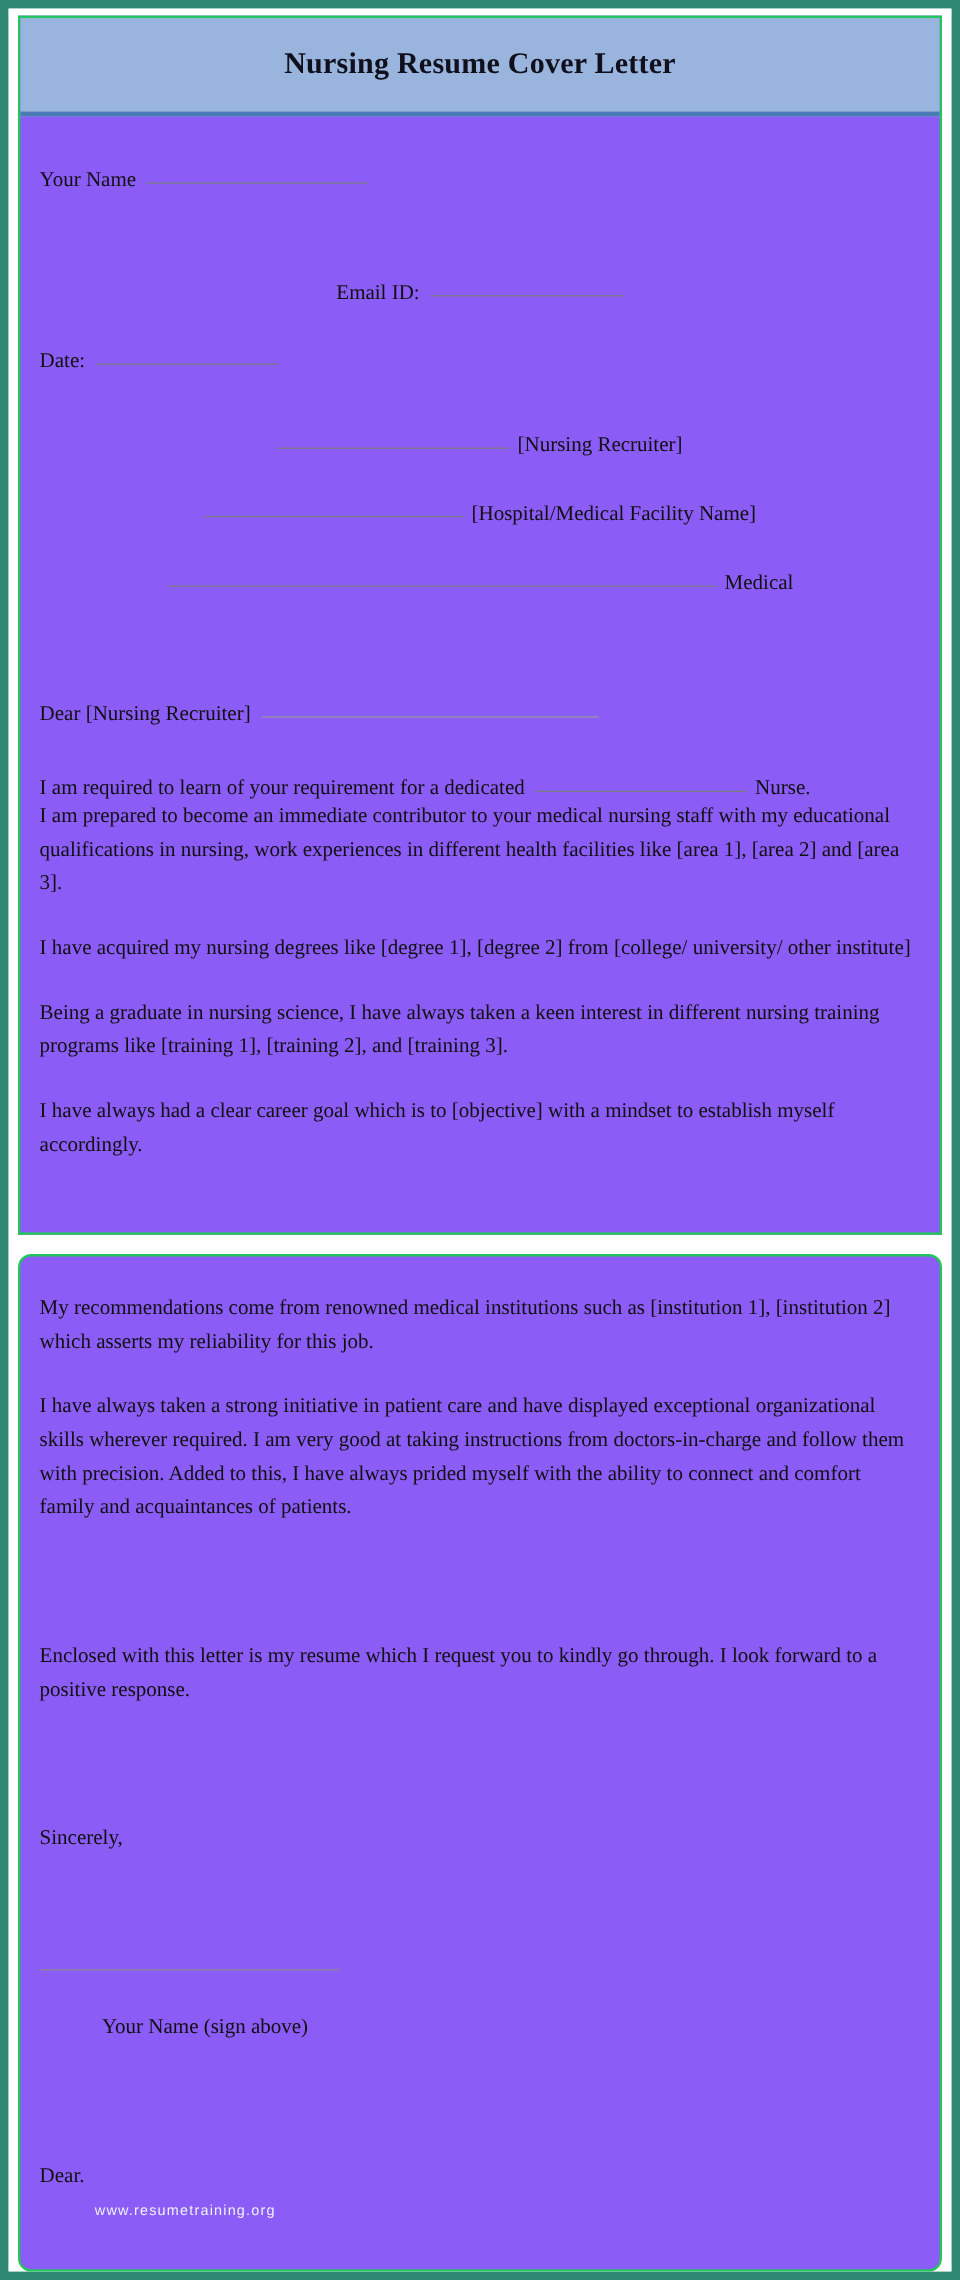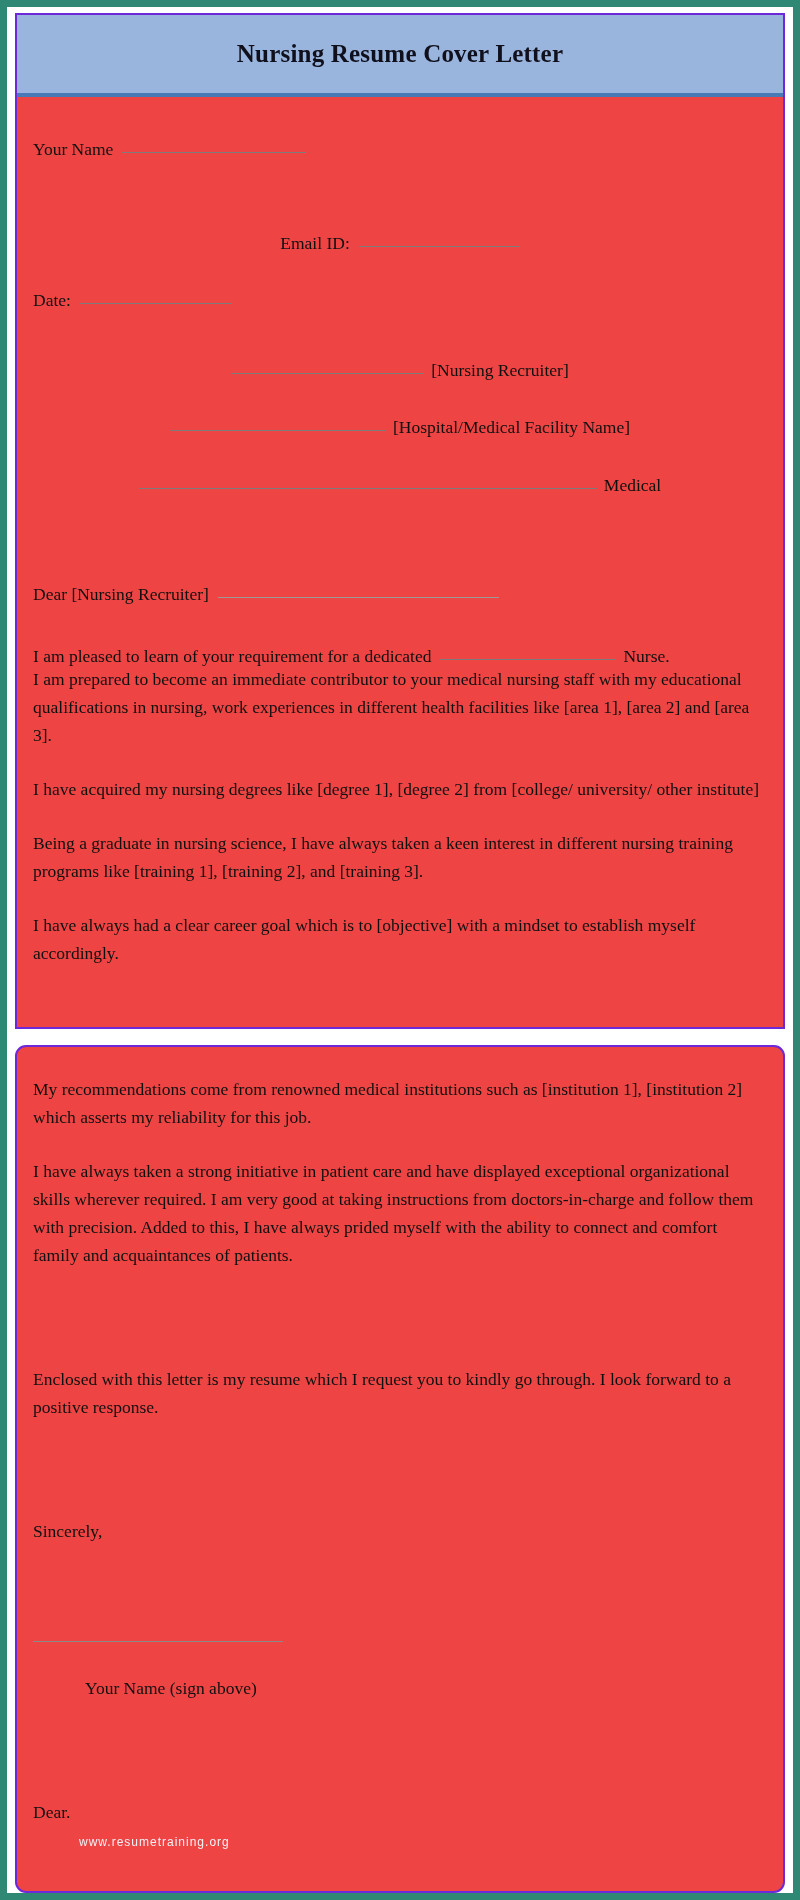--- a/index.html
+++ b/index.html
@@ -21,22 +21,22 @@
     height: 1900px;
     border: 7px solid #2f8874;
     background: #ffffff;
     padding: 6px 8px 10px 8px;
     position: relative;
   }
 
   
   .letter-box {
     box-sizing: border-box;
-    border: 2px solid #6d28d9;
-    background: #ef4444;
+    border: 2px solid #22c55e;
+    background: #8b5cf6;
     position: relative;
   }
 
   .box-one { height: 1016px; }
   .box-two { height: 848px; margin-top: 16px; border-radius: 11px; }
 
   
   .title-banner {
     box-sizing: border-box;
     height: 82px;
@@ -178,21 +178,21 @@
 
       <div class="row">
         <span class="lbl">Dear [Nursing Recruiter]</span>
         <span class="rule rule-gray gap-l" style="width:281px;"></span>
       </div>
 
       <div class="spacer-32"></div>
 
       <div>
         <div class="row">
-          <span class="lbl">I am pleased to learn of your requirement for a dedicated</span>
+          <span class="lbl">I am required to learn of your requirement for a dedicated</span>
           <span class="rule gap-l gap-r" style="width:176px;"></span>
           <span class="lbl">Nurse.</span>
         </div>
         <p class="para">I am prepared to become an immediate contributor to your medical nursing staff with my educational qualifications in nursing, work experiences in different health facilities like [area 1], [area 2]  and [area 3].</p>
       </div>
 
       <div class="para-gap"></div>
 
       <p class="para">I have acquired my nursing degrees like [degree 1], [degree 2] from [college/ university/ other institute]</p>
 

